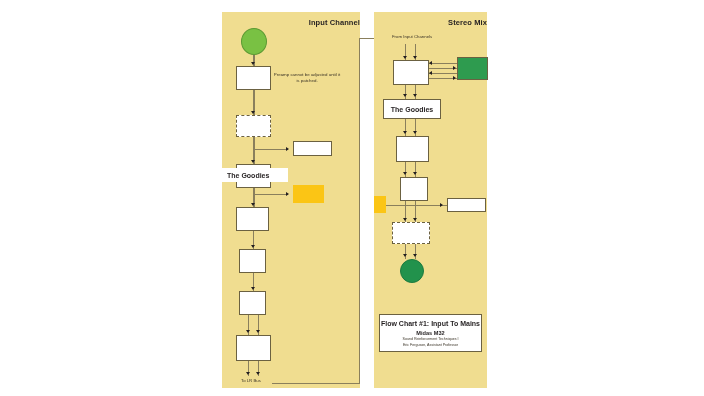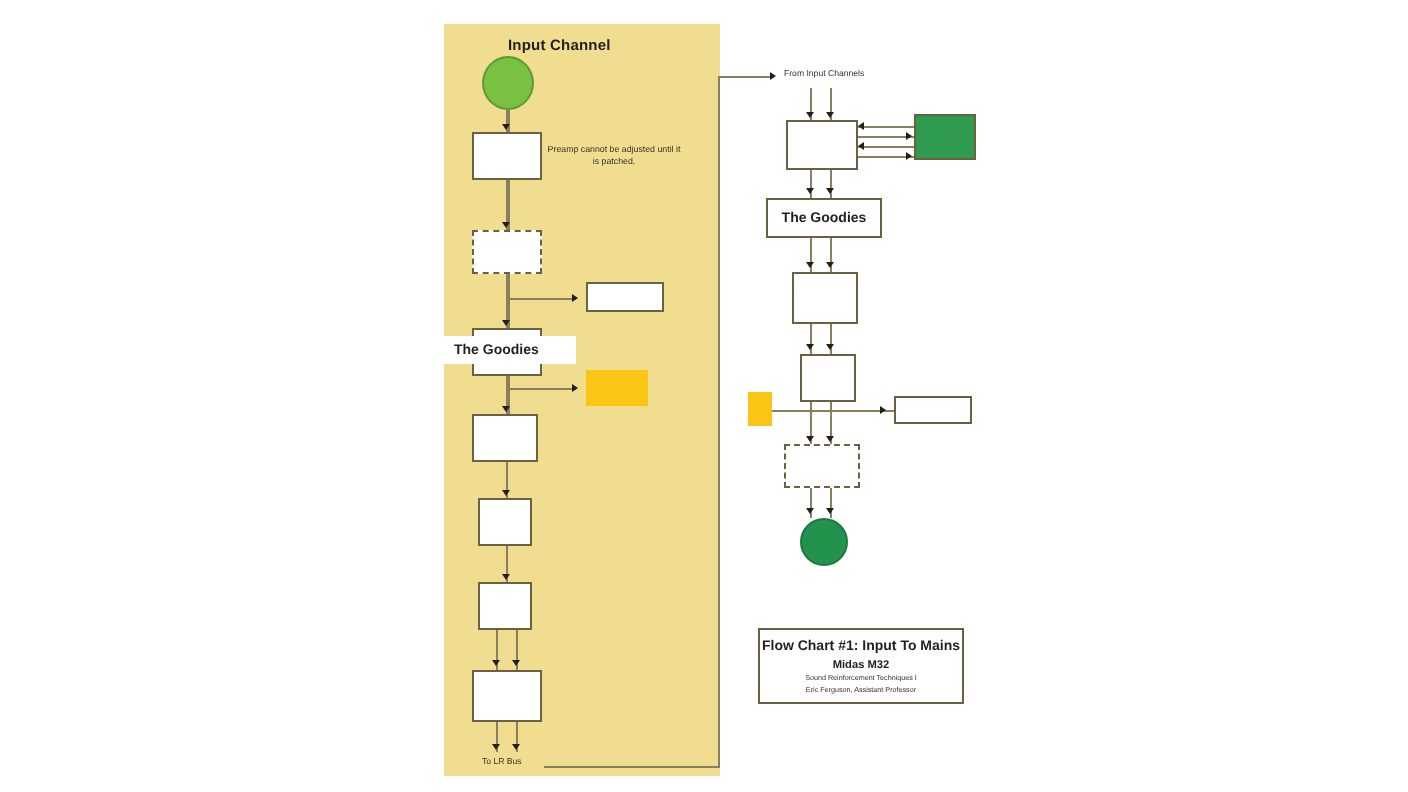--- a/index.html
+++ b/index.html
@@ -16,26 +16,25 @@
     position:absolute;
     background:#f0dd90;
     box-sizing:border-box;
   }
   #panel-input{left:222px;top:12px;width:138px;height:376px;}
   #panel-stereo{left:374px;top:12px;width:113px;height:376px;}
 
   .panel-title{
     position:absolute;
     left:0;width:100%;
-    text-align:left;
+    text-align:right;
     font-size:7.5px;
     font-weight:bold;
     color:#231f20;
     letter-spacing:.1px;
-    padding-left:32px;
   }
 
   
   .node{
     position:absolute;
     box-sizing:border-box;
     background:#ffffff;
     border:1.4px solid #6b6141;
   }
   .node.dashed{border:1.4px dashed #6b6141;}
@@ -172,20 +171,23 @@
   <div class="vline" style="left:258px;top:361px;height:15px;"></div>
   <div class="arrow-d" style="left:246px;top:372px;"></div>
   <div class="arrow-d" style="left:256px;top:372px;"></div>
   <div class="smalltext" style="left:241px;top:378px;">To LR Bus</div>
 
   <div class="hline" style="left:272px;top:382.5px;width:88px;"></div>
   <div class="vline" style="left:358.8px;top:38px;height:345px;"></div>
   <div class="hline" style="left:358.8px;top:38px;width:28px;"></div>
   <div class="arrow-r" style="left:385px;top:35.5px;"></div>
 
+  <div class="panel" id="panel-stereo">
+    <div class="panel-title" style="top:6px;">Stereo Mix</div>
+  </div>
 
   <div class="smalltext" style="left:392px;top:34px;">From Input Channels</div>
 
   <div class="vline" style="left:405px;top:44px;height:17px;"></div>
   <div class="vline" style="left:415px;top:44px;height:17px;"></div>
   <div class="arrow-d" style="left:403px;top:56px;"></div>
   <div class="arrow-d" style="left:413px;top:56px;"></div>
 
   <div class="node" style="left:393px;top:60px;width:36px;height:25px;"></div>
 

